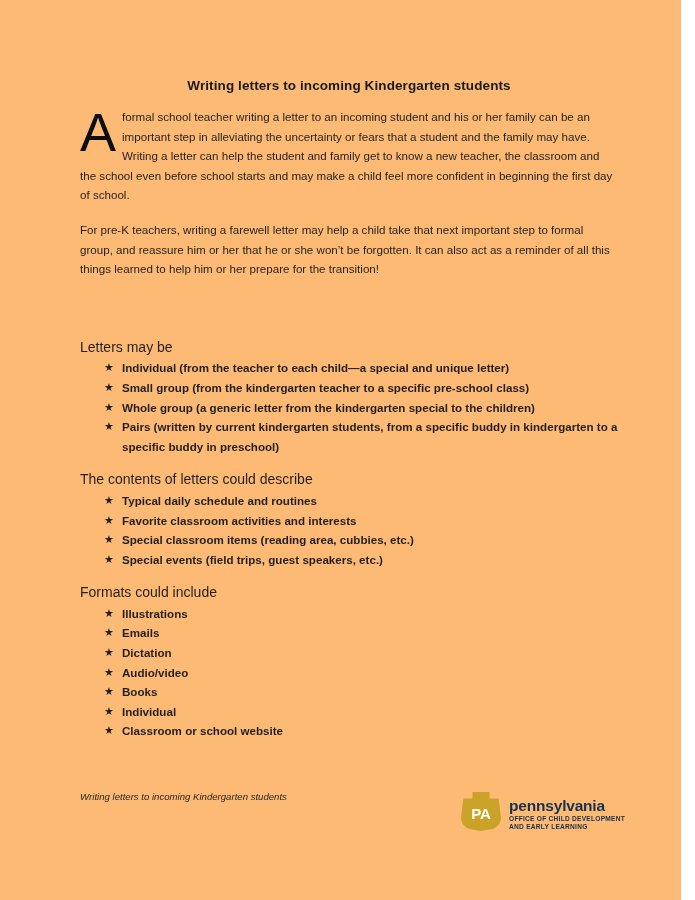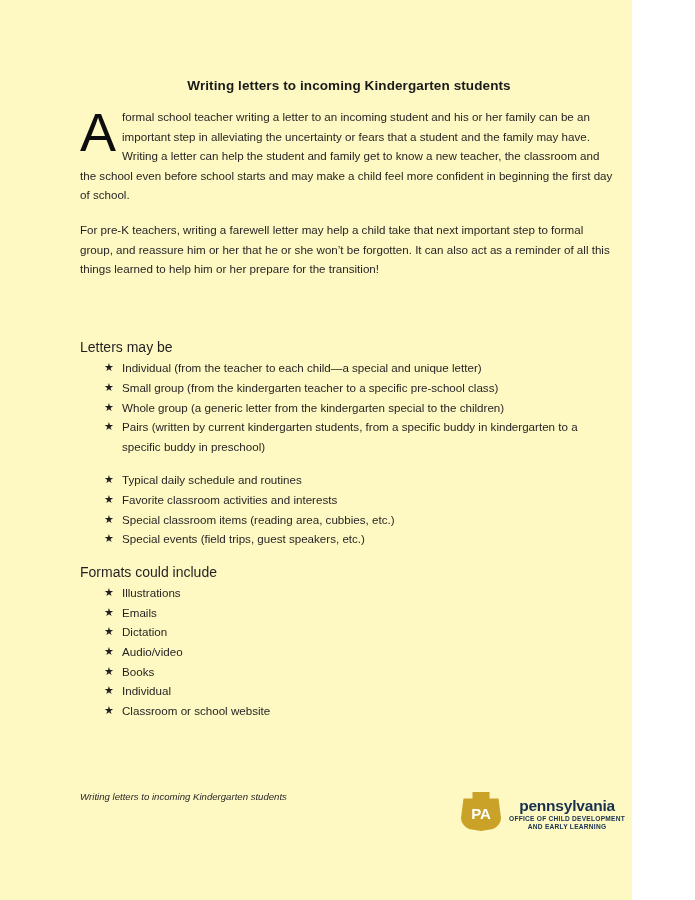--- a/index.html
+++ b/index.html
@@ -6,23 +6,23 @@
     margin: 0;
     padding: 0;
     background: #ffffff;
   }
   body {
     font-family: "Liberation Sans", sans-serif;
     color: #231f20;
   }
   .page {
     position: relative;
-    width: 632px;
+    width: 681px;
     height: 900px;
-    background: #fef9c3;
+    background: #fdba74;
     overflow: hidden;
     box-sizing: border-box;
   }
   .content {
     position: absolute;
     left: 80px;
     top: 78px;
     width: 538px;
   }
   .doc-title {
@@ -83,20 +83,21 @@
   ul.star-list > li .star {
     position: absolute;
     left: 24px;
     top: 0;
     font-size: 11px;
     line-height: 19.6px;
     color: #231f20;
   }
   .li-text {
     display: block;
+    font-weight: bold;
   }
   
   .footer {
     position: absolute;
     left: 80px;
     bottom: 58px;
     width: 538px;
     height: 52px;
   }
   .footer-text {
@@ -124,21 +125,20 @@
     position: relative;
     flex: 0 0 auto;
     margin-top: 0;
   }
   .keystone svg {
     display: block;
   }
   .logo-words {
     margin-left: 7px;
     padding-top: 6px;
-    text-align: center;
   }
   .logo-name {
     font-size: 15.5px;
     font-weight: bold;
     color: #17304f;
     letter-spacing: -0.2px;
     line-height: 15px;
   }
   .logo-tag {
     font-size: 6.6px;
@@ -186,20 +186,21 @@
           <span class="li-text">Whole group (a generic letter from the kindergarten special to the children)</span>
         </li>
         <li>
           <span class="star">★</span>
           <span class="li-text">Pairs (written by current kindergarten students, from a specific buddy in kindergarten to a specific buddy in preschool)</span>
         </li>
       </ul>
     </div>
 
     <div class="list-group">
+      <div class="list-heading">The contents of letters could describe</div>
       <ul class="star-list">
         <li>
           <span class="star">★</span>
           <span class="li-text">Typical daily schedule and routines</span>
         </li>
         <li>
           <span class="star">★</span>
           <span class="li-text">Favorite classroom activities and interests</span>
         </li>
         <li>

